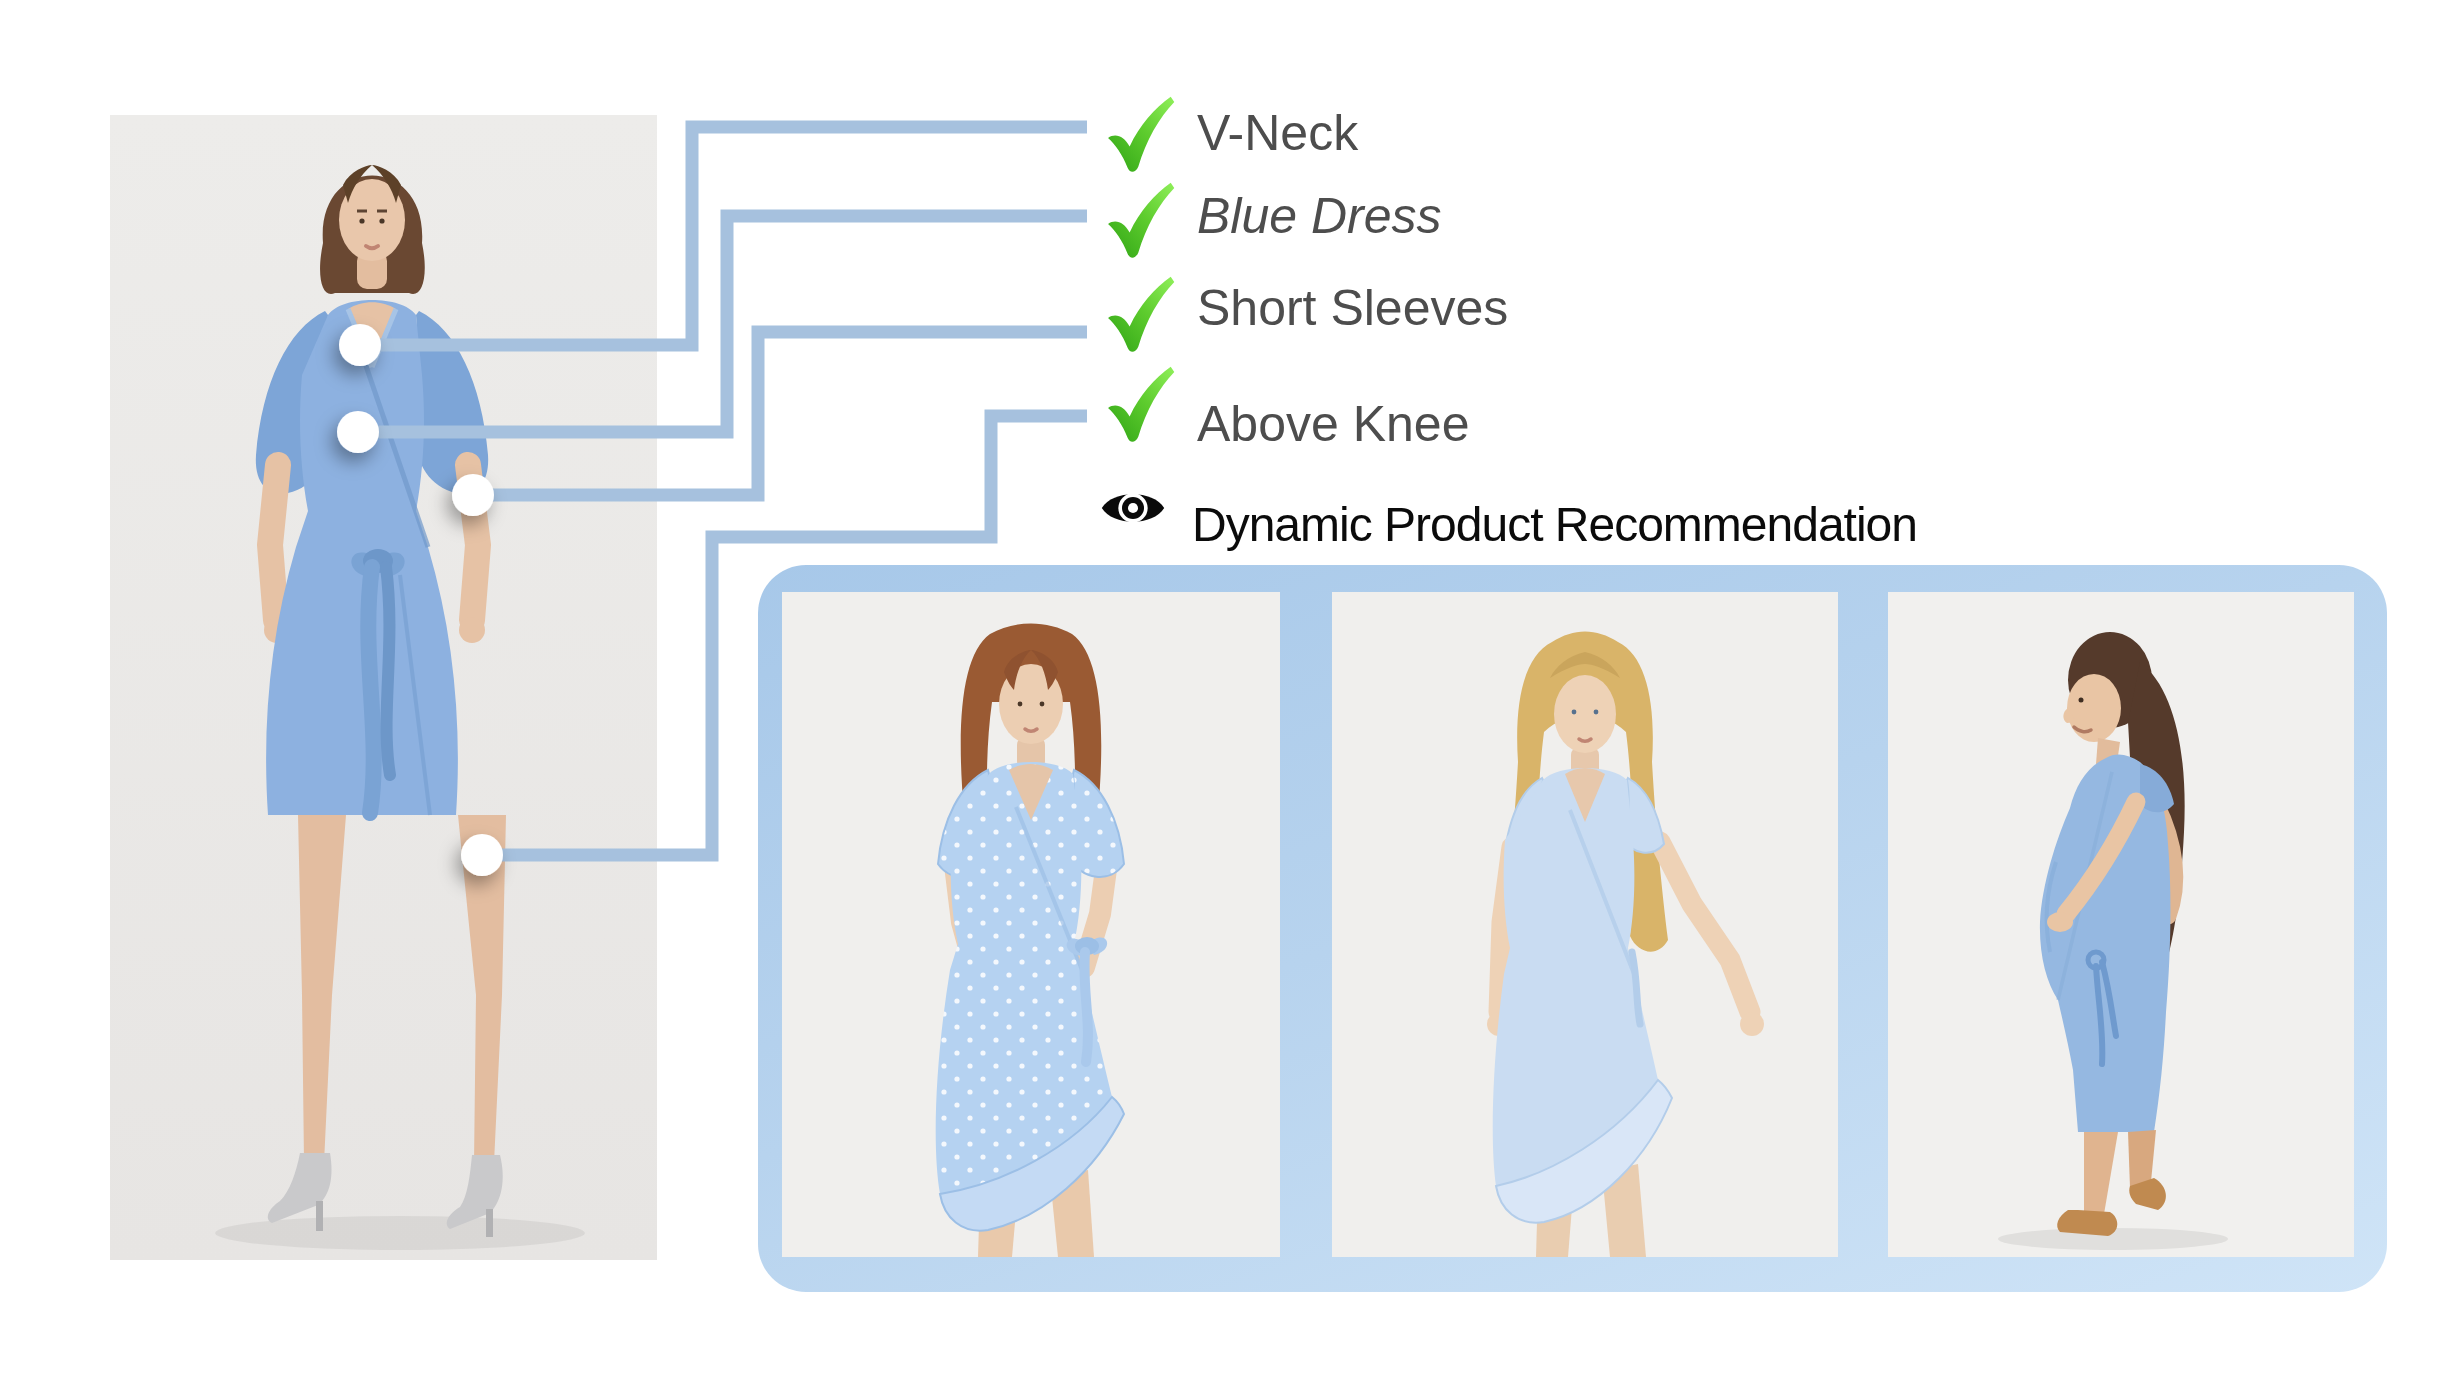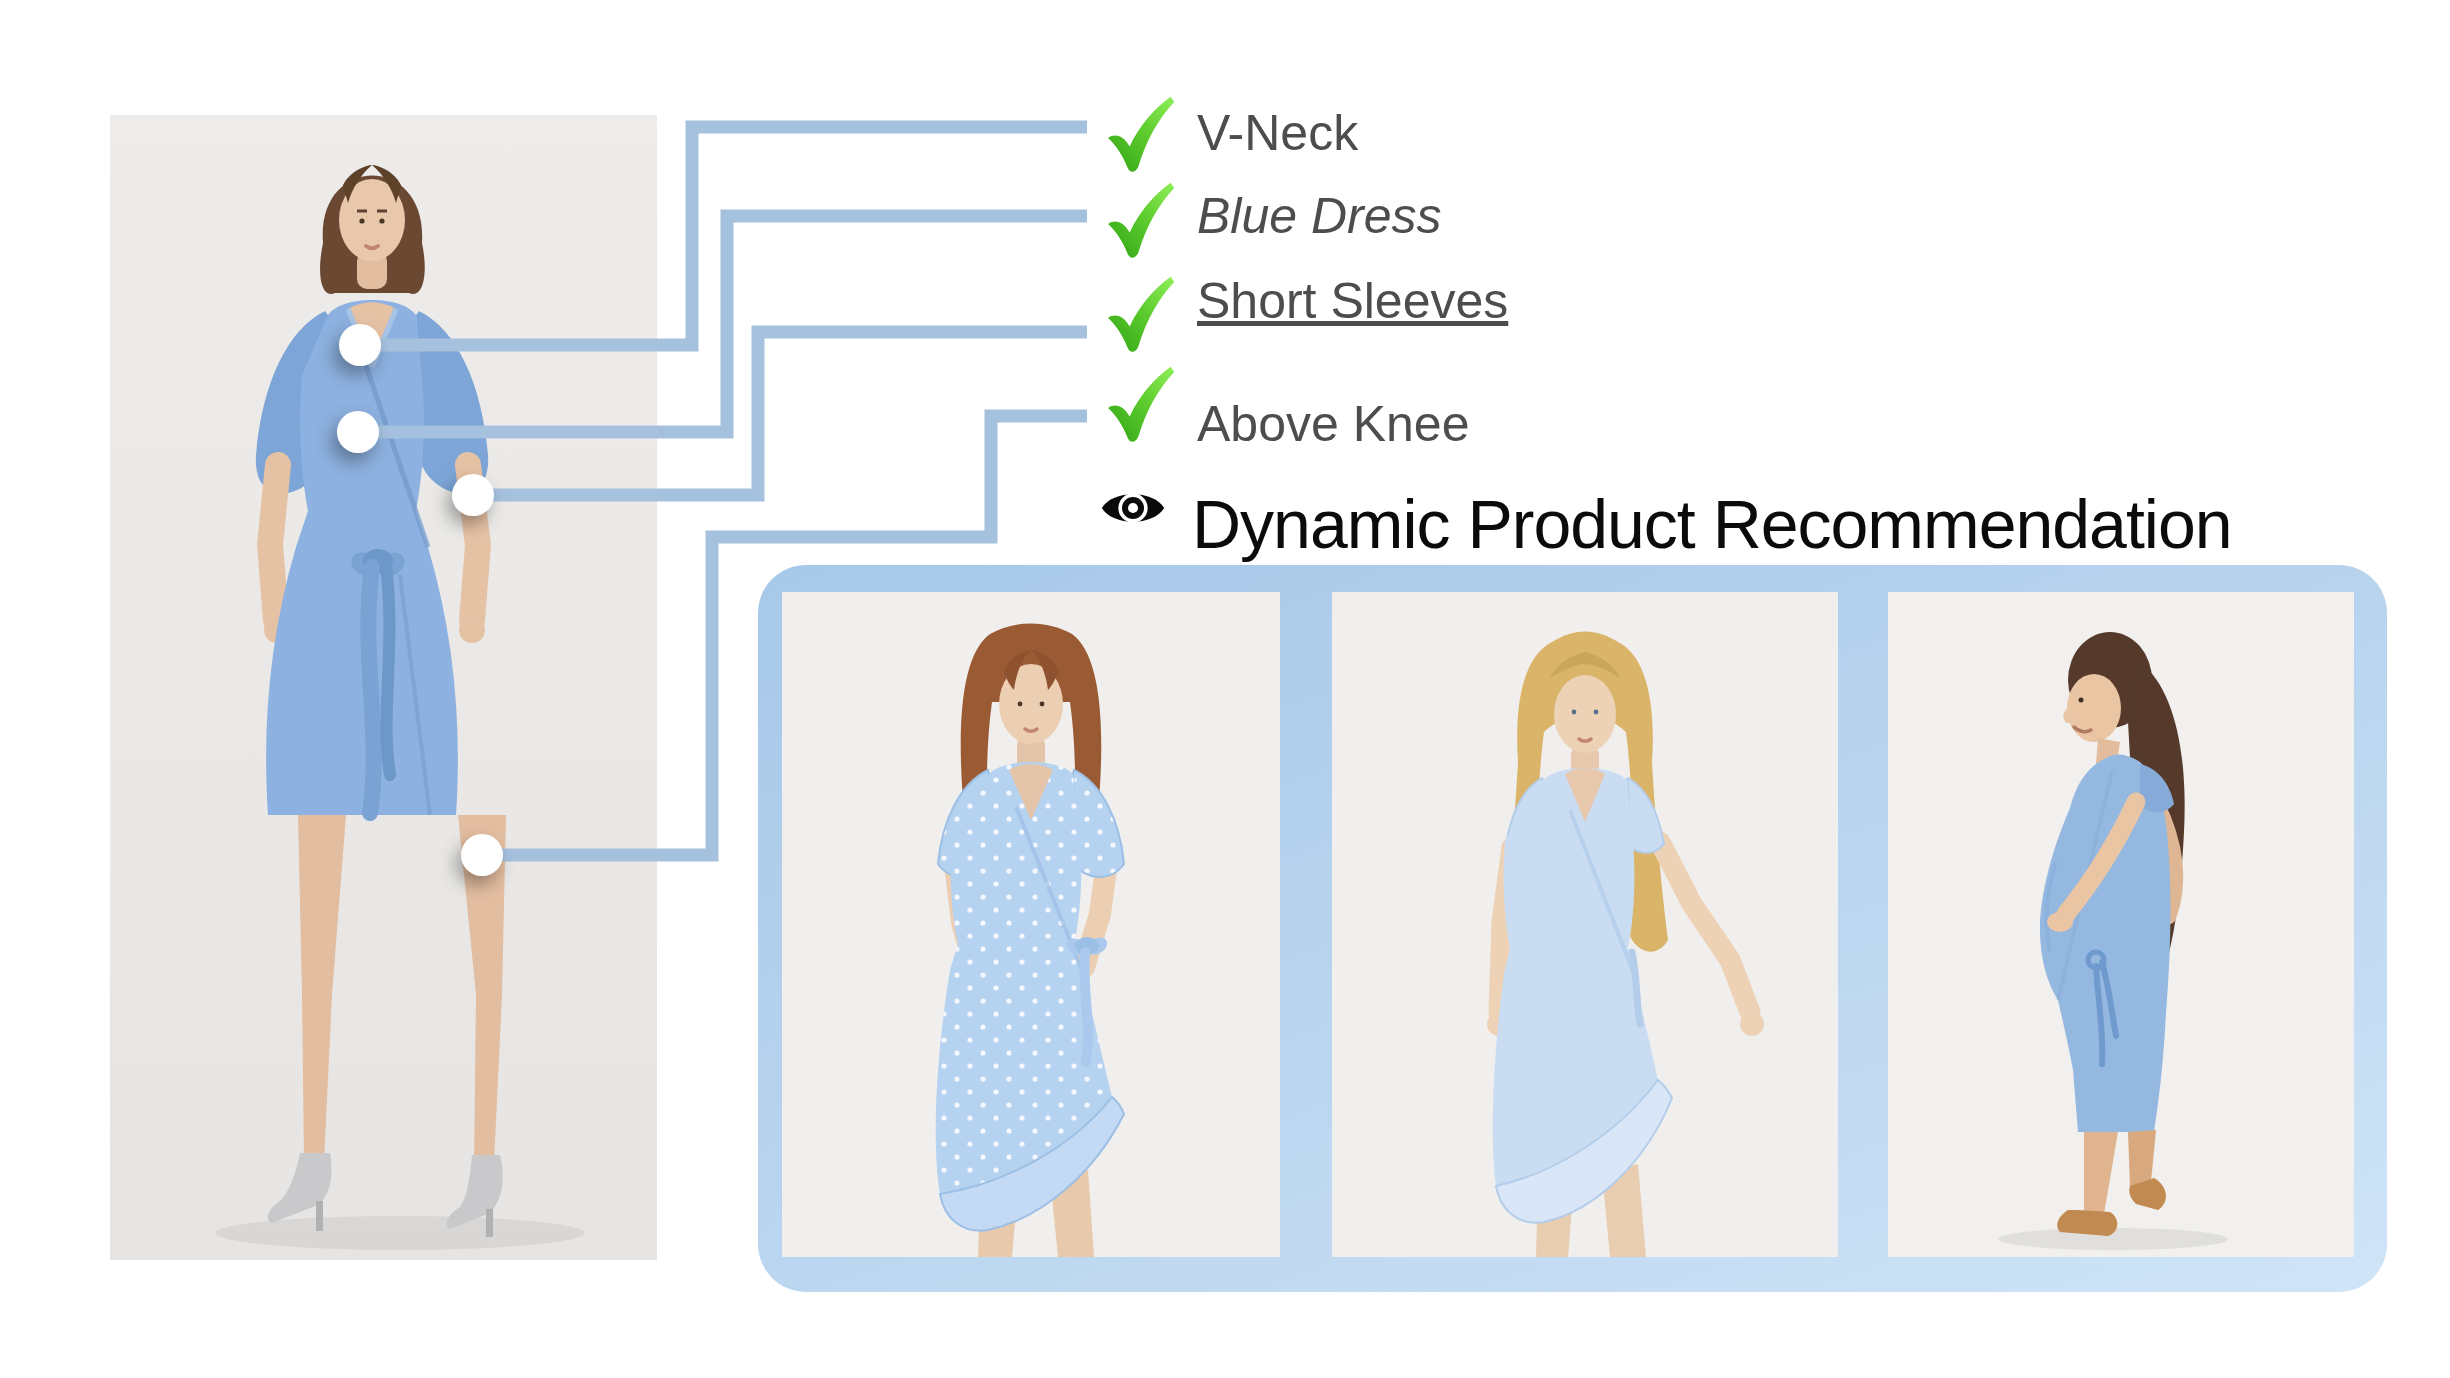--- a/index.html
+++ b/index.html
@@ -16,30 +16,30 @@
     position:absolute;left:0;top:0;width:2450px;height:1378px;pointer-events:none;
   }
   .attr-check{position:absolute;left:1103px;width:72px;height:86px;}
   .attr-check svg{display:block;width:100%;height:100%;overflow:visible;}
   .attr-label{
     position:absolute;left:1197px;height:60px;line-height:60px;
     font-size:50px;color:var(--label-color,#4d4d4d);white-space:nowrap;
   }
   .check-1{top:92px;}  .label-1{top:95px;margin-top:8px;}
   .check-2{top:178px;} .label-2{top:186px;font-style:italic;}
-  .check-3{top:272px;} .label-3{top:271px;text-decoration:underline;}
+  .check-3{top:272px;} .label-3{top:278px;}
   .check-4{top:362px;} .label-4{top:394px;}
   .heading-row{
     position:absolute;left:1100px;top:470px;height:76px;
     display:flex;align-items:center;gap:26px;
   }
   .eye-wrap{width:66px;height:50px;flex:0 0 auto;}
   .eye-wrap svg{display:block;width:100%;height:100%;}
   .heading-text{
-    font-size:68px;letter-spacing:-1px;color:var(--heading-color,#0b0b0b);
+    font-size:48px;letter-spacing:-1px;color:var(--heading-color,#0b0b0b);
     white-space:nowrap;
     margin-top:32px;
   }
   .reco-panel{
     position:absolute;left:758px;top:565px;width:1629px;height:727px;
     border-radius:48px;
     background:linear-gradient(160deg,#a7c8e9 0%,#b7d3ee 45%,#cfe4f7 100%);
   }
   .reco-photo{position:absolute;top:27px;height:665px;overflow:hidden;}
   .reco-photo svg{display:block;width:100%;height:100%;}

